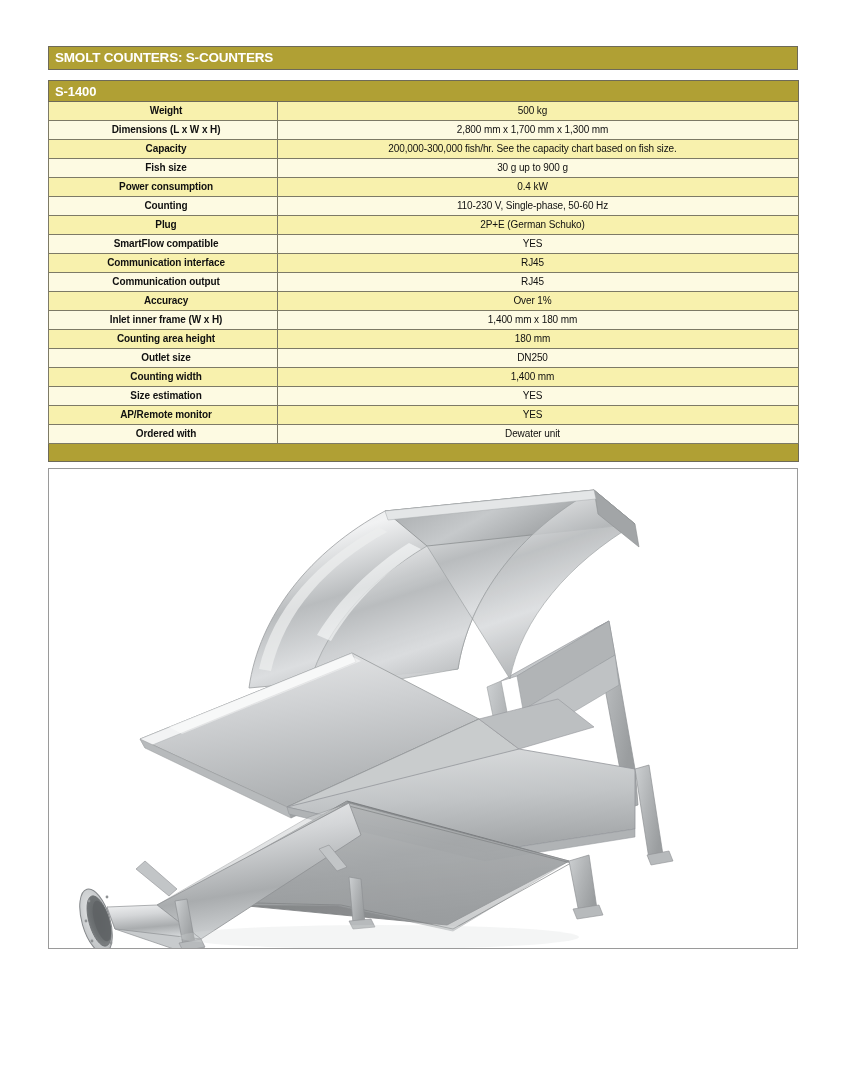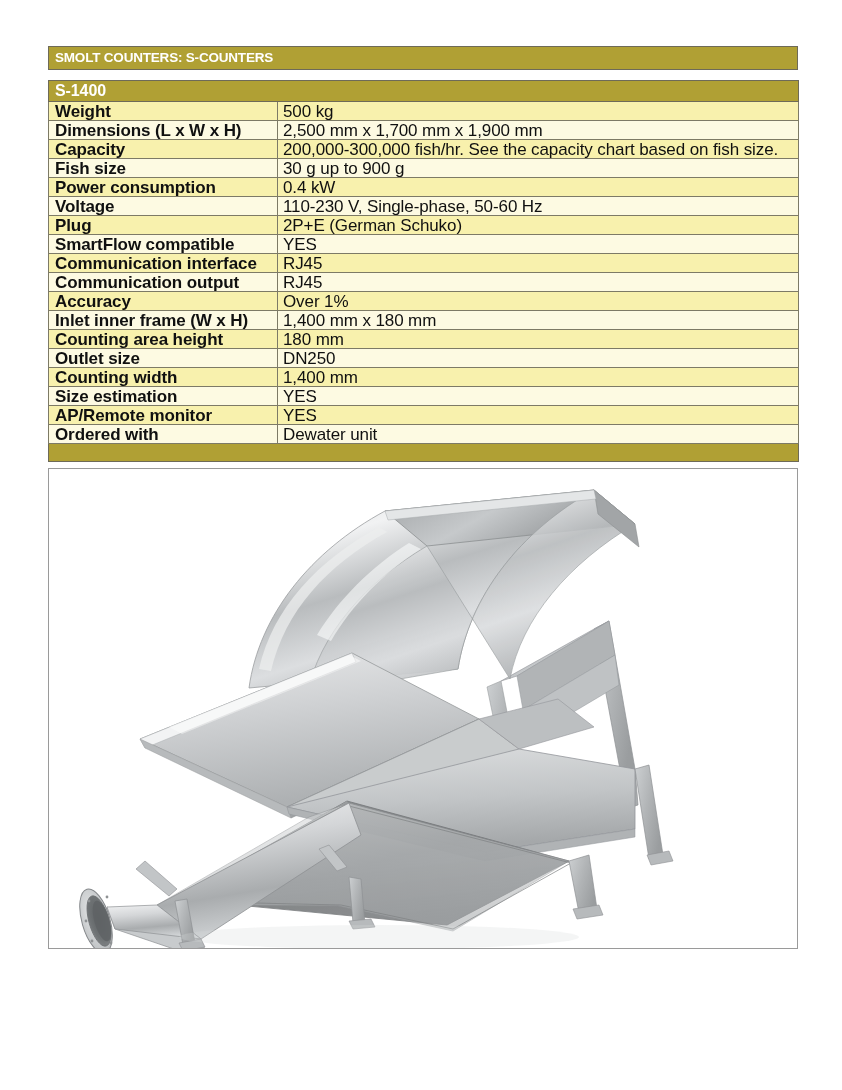--- a/index.html
+++ b/index.html
@@ -78,33 +78,34 @@
   }
   .spec-table col.col-label { width: 229px; }
   .spec-table col.col-value { width: 521px; }
 
   .spec-table tr.model-row td {
     background: #b0a034;
     border: 1px solid #6e6a58;
     height: 20px;
     padding: 0 0 0 6px;
     color: #ffffff;
-    font-size: 16px;
+    font-size: 13px;
     font-weight: bold;
     letter-spacing: -0.1px;
   }
 
   .spec-table tr.spec-row td {
     border: 1px solid #7d7a66;
     height: 18px;
-    font-size: 17px;
+    font-size: 10px;
     color: #101010;
     letter-spacing: -0.1px;
     line-height: 1;
     vertical-align: middle;
+    text-align: center;
   }
   .spec-table tr.spec-row td.cell-label {
     font-weight: bold;
     padding: 0 0 0 6px;
   }
   .spec-table tr.spec-row td.cell-value {
     font-weight: normal;
     padding: 0 16px 0 5px;
   }
   .spec-table tr.shade-a td { background: #f8f1ad; }
@@ -160,36 +161,36 @@
         <tr class="model-row">
           <td colspan="2">S-1400</td>
         </tr>
 
       <tr class="spec-row shade-a">
             <td class="cell-label">Weight</td>
             <td class="cell-value">500 kg</td>
           </tr>
           <tr class="spec-row shade-b">
             <td class="cell-label">Dimensions (L x W x H)</td>
-            <td class="cell-value">2,500 mm x 1,700 mm x 1,900 mm</td>
+            <td class="cell-value">2,800 mm x 1,700 mm x 1,300 mm</td>
           </tr>
           <tr class="spec-row shade-a">
             <td class="cell-label">Capacity</td>
             <td class="cell-value">200,000-300,000 fish/hr. See the capacity chart based on fish size.</td>
           </tr>
           <tr class="spec-row shade-b">
             <td class="cell-label">Fish size</td>
             <td class="cell-value">30 g up to 900 g</td>
           </tr>
           <tr class="spec-row shade-a">
             <td class="cell-label">Power consumption</td>
             <td class="cell-value">0.4 kW</td>
           </tr>
           <tr class="spec-row shade-b">
-            <td class="cell-label">Voltage</td>
+            <td class="cell-label">Counting</td>
             <td class="cell-value">110-230 V, Single-phase, 50-60 Hz</td>
           </tr>
           <tr class="spec-row shade-a">
             <td class="cell-label">Plug</td>
             <td class="cell-value">2P+E (German Schuko)</td>
           </tr>
           <tr class="spec-row shade-b">
             <td class="cell-label">SmartFlow compatible</td>
             <td class="cell-value">YES</td>
           </tr>

